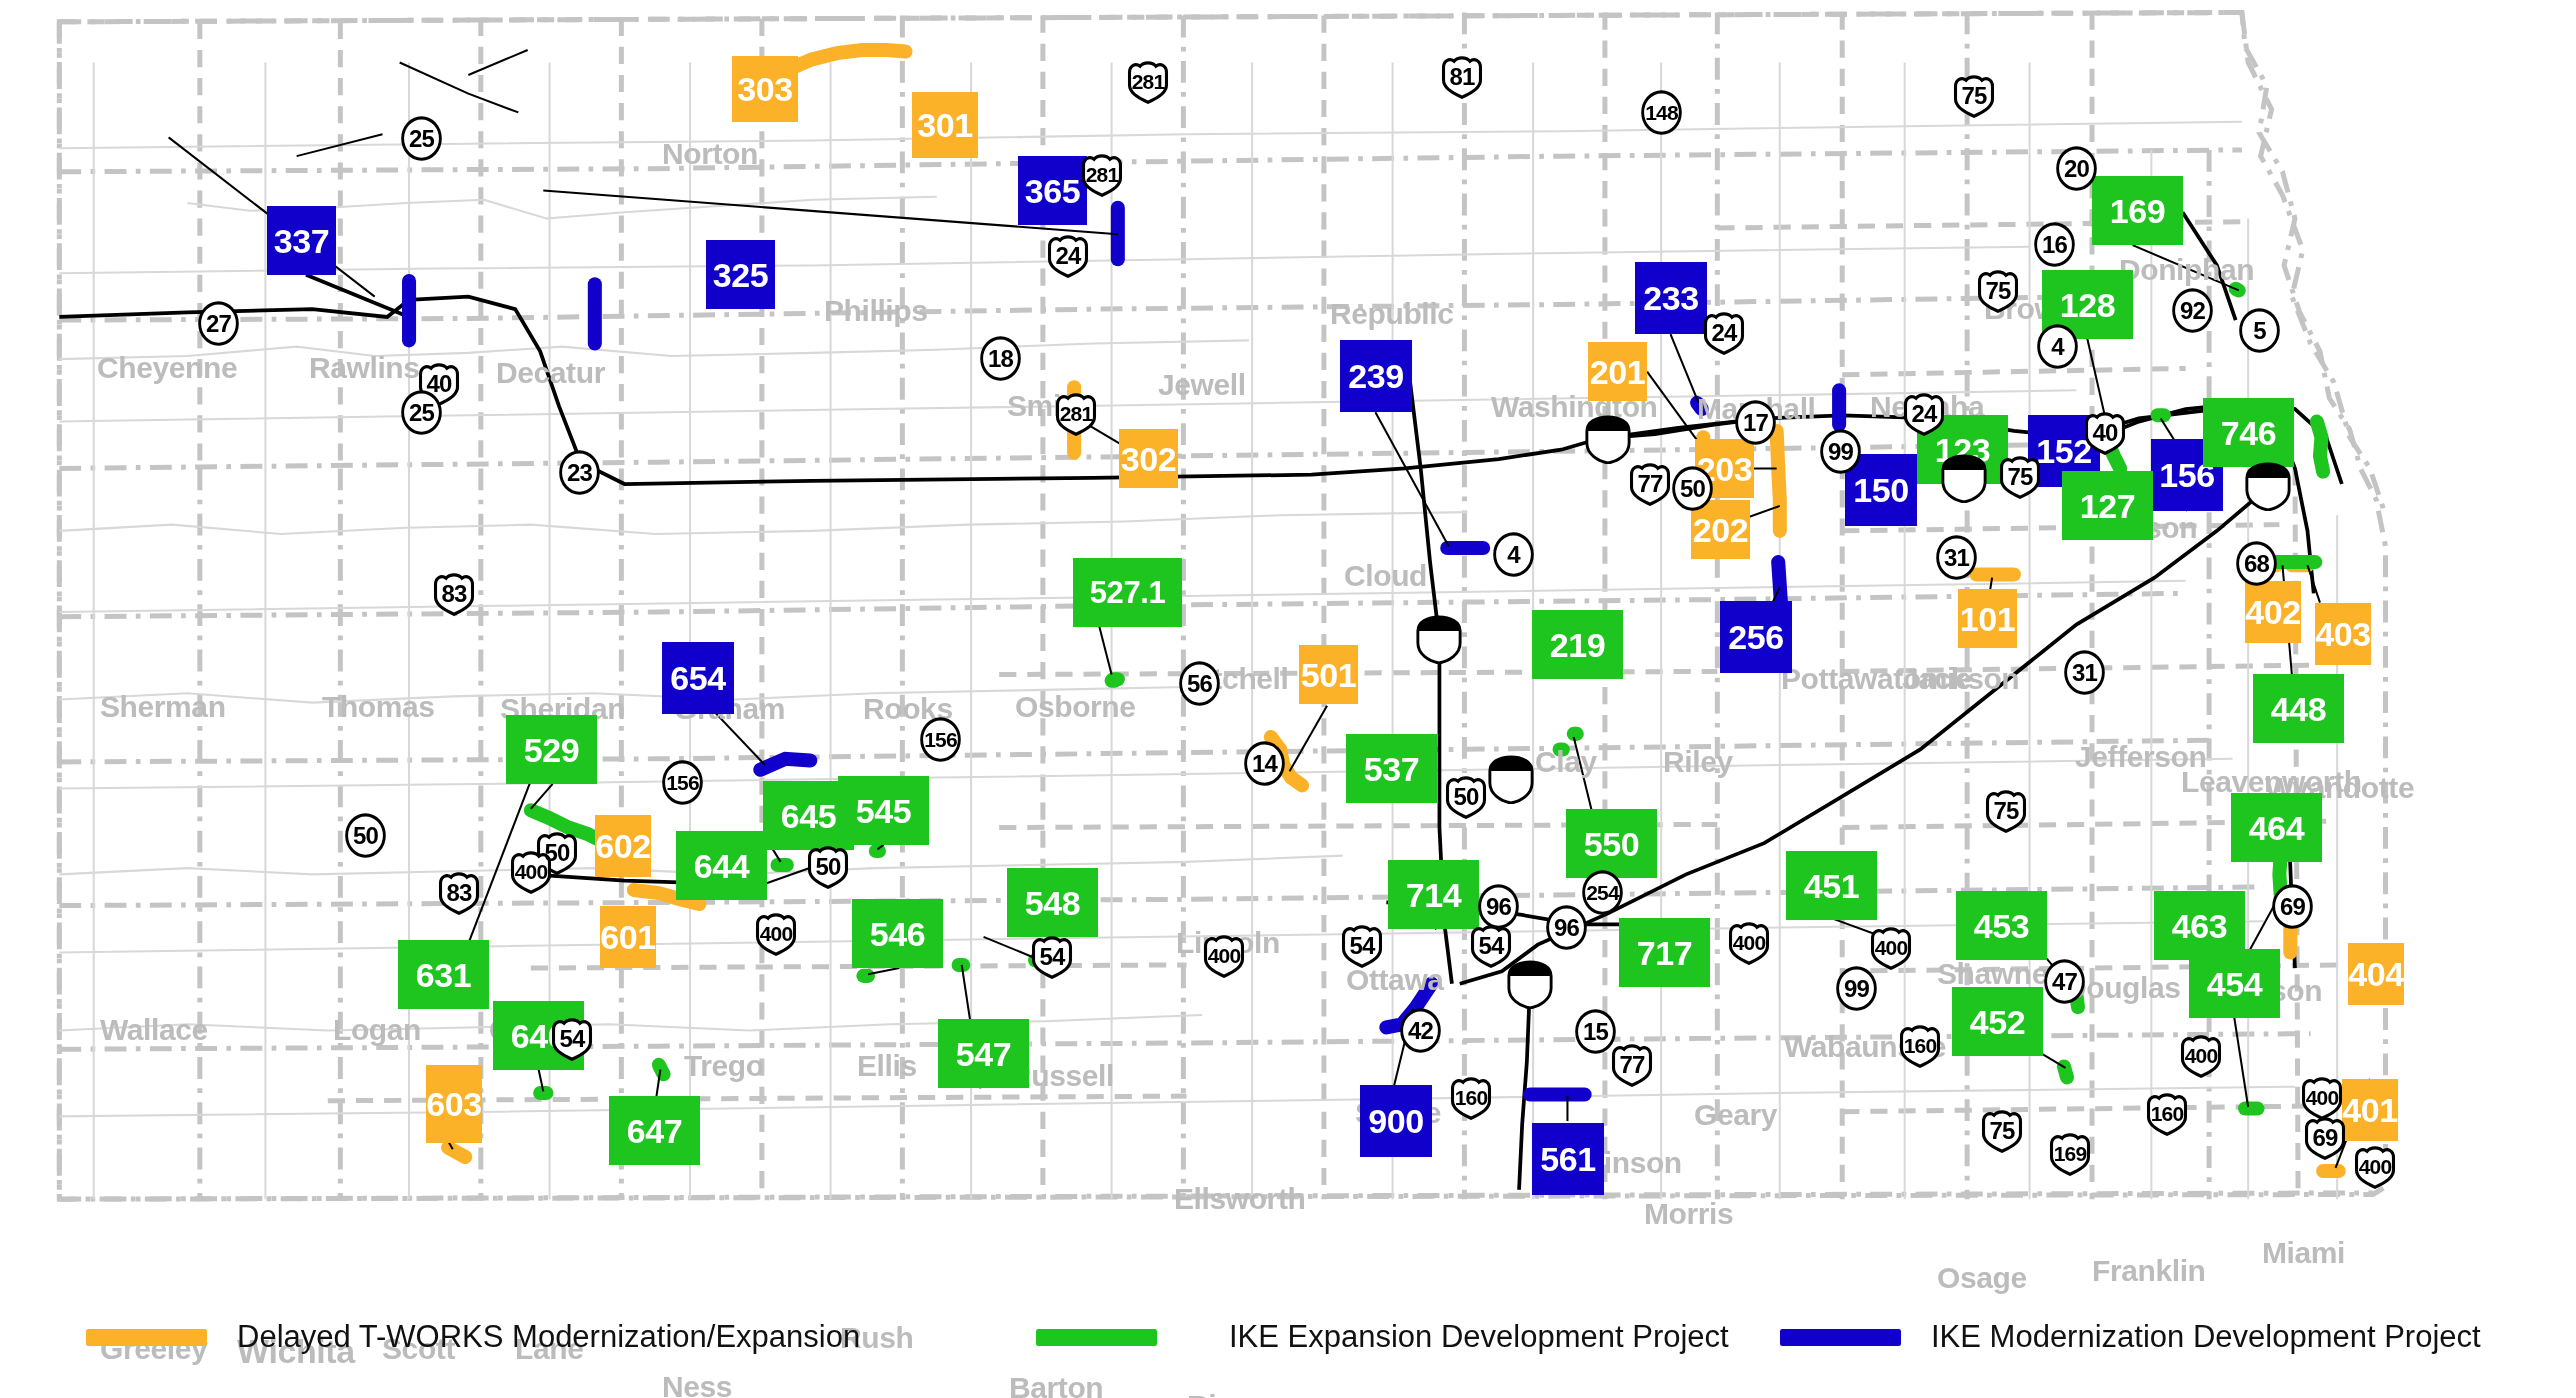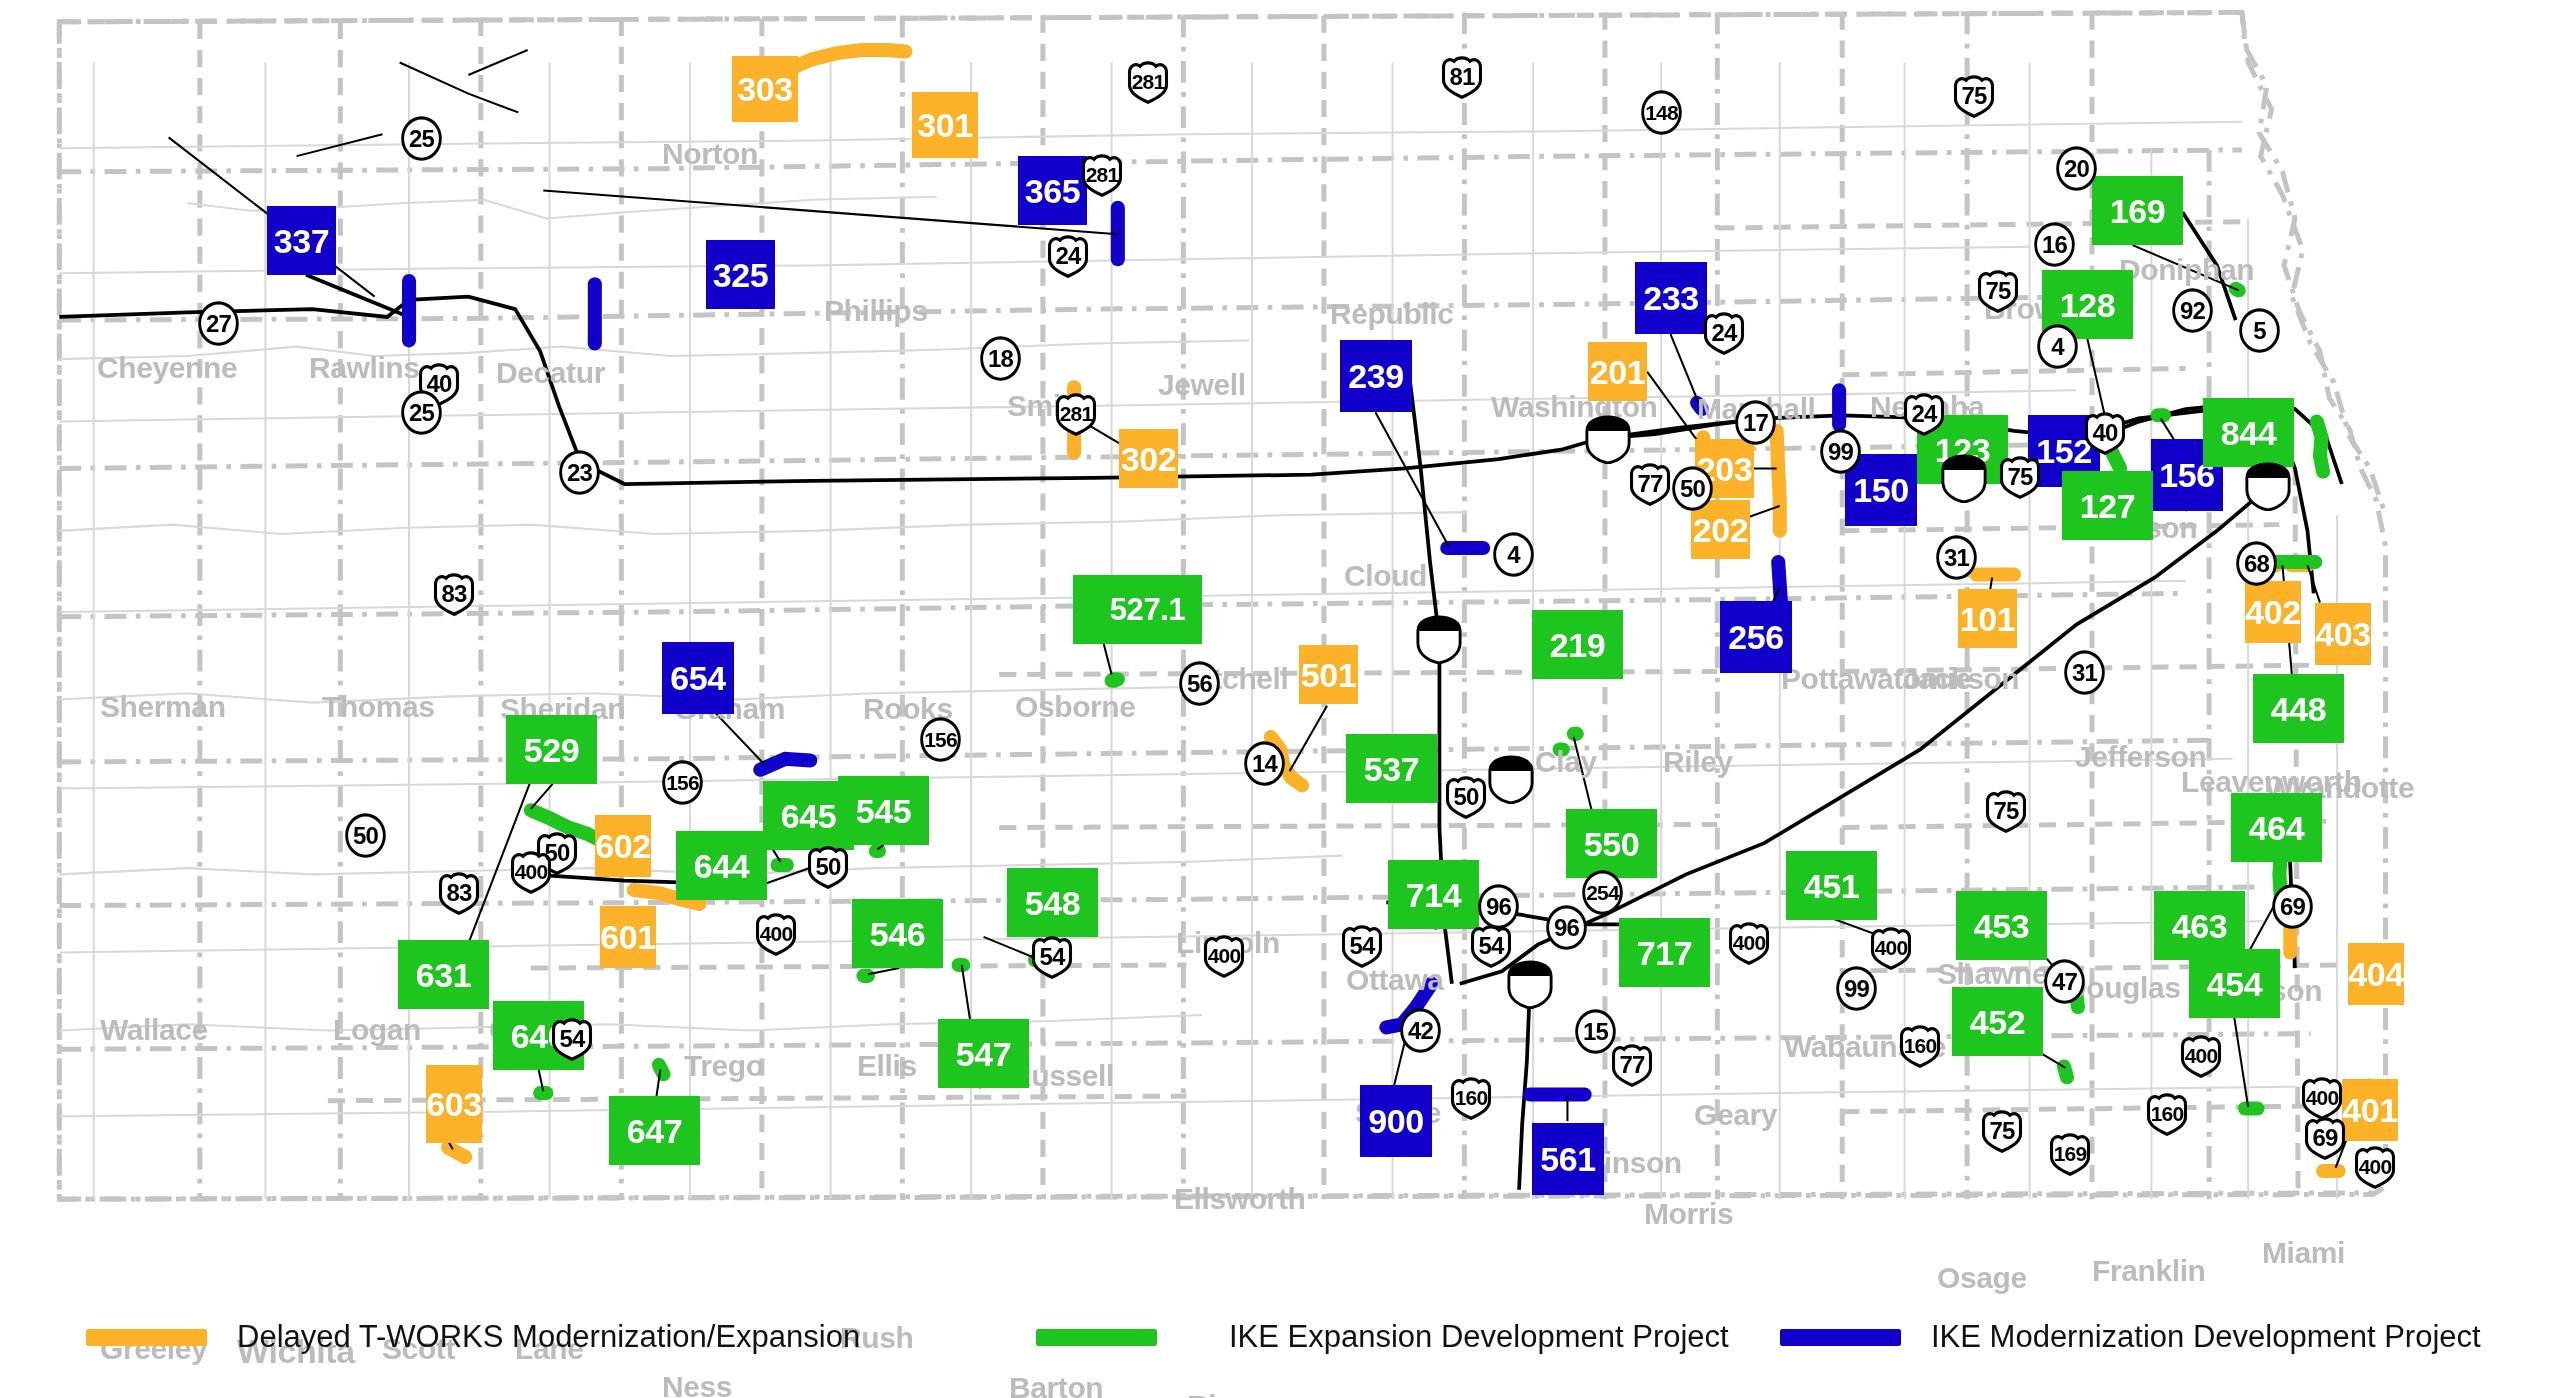--- a/index.html
+++ b/index.html
@@ -814,30 +814,30 @@
       <div class="pbox blue" style="left: 1018px; top: 156px; width: 69px; height: 69px; font-size: 34px;">365</div>
       <div class="pbox blue" style="left: 706px; top: 240px; width: 69px; height: 69px; font-size: 34px;">325</div>
       <div class="pbox green" style="left: 2092px; top: 176px; width: 91px; height: 69px; font-size: 34px;">169</div>
       <div class="pbox green" style="left: 2042px; top: 270px; width: 91px; height: 69px; font-size: 34px;">128</div>
       <div class="pbox blue" style="left: 1635px; top: 262px; width: 72px; height: 72px; font-size: 34px;">233</div>
       <div class="pbox blue" style="left: 1340px; top: 340px; width: 72px; height: 72px; font-size: 34px;">239</div>
       <div class="pbox orange" style="left: 1588px; top: 342px; width: 59px; height: 59px; font-size: 34px;">201</div>
       <div class="pbox green" style="left: 1917px; top: 415px; width: 91px; height: 69px; font-size: 34px;">123</div>
       <div class="pbox blue" style="left: 2028px; top: 415px; width: 72px; height: 72px; font-size: 34px;">152</div>
       <div class="pbox blue" style="left: 2151px; top: 439px; width: 72px; height: 72px; font-size: 34px;">156</div>
-      <div class="pbox green" style="left: 2203px; top: 398px; width: 91px; height: 69px; font-size: 34px;">844</div>
+      <div class="pbox green" style="left: 2203px; top: 398px; width: 91px; height: 69px; font-size: 34px;">746</div>
       <div class="pbox blue" style="left: 1845px; top: 454px; width: 72px; height: 72px; font-size: 34px;">150</div>
       <div class="pbox green" style="left: 2062px; top: 471px; width: 91px; height: 69px; font-size: 34px;">127</div>
       <div class="pbox orange" style="left: 1695px; top: 439px; width: 59px; height: 59px; font-size: 34px;">203</div>
       <div class="pbox orange" style="left: 1691px; top: 500px; width: 59px; height: 59px; font-size: 34px;">202</div>
       <div class="pbox orange" style="left: 1119px; top: 429px; width: 59px; height: 59px; font-size: 34px;">302</div>
       <div class="pbox orange" style="left: 2245px; top: 581px; width: 56px; height: 62px; font-size: 34px;">402</div>
       <div class="pbox orange" style="left: 2315px; top: 603px; width: 56px; height: 62px; font-size: 34px;">403</div>
       <div class="pbox blue" style="left: 1720px; top: 601px; width: 72px; height: 72px; font-size: 34px;">256</div>
-      <div class="pbox green" style="left: 1073px; top: 575px; width: 109px; height: 69px; font-size: 31px; padding-left: 20px;">527.1</div>
+      <div class="pbox green" style="left: 1073px; top: 558px; width: 109px; height: 69px; font-size: 31px;">527.1</div>
       <div class="pbox green" style="left: 1532px; top: 610px; width: 91px; height: 69px; font-size: 34px;">219</div>
       <div class="pbox green" style="left: 2253px; top: 674px; width: 91px; height: 69px; font-size: 34px;">448</div>
       <div class="pbox blue" style="left: 662px; top: 642px; width: 72px; height: 72px; font-size: 34px;">654</div>
       <div class="pbox orange" style="left: 1299px; top: 645px; width: 59px; height: 59px; font-size: 34px;">501</div>
       <div class="pbox green" style="left: 506px; top: 715px; width: 91px; height: 69px; font-size: 34px;">529</div>
       <div class="pbox green" style="left: 1346px; top: 734px; width: 91px; height: 69px; font-size: 34px;">537</div>
       <div class="pbox green" style="left: 763px; top: 781px; width: 91px; height: 69px; font-size: 34px;">645</div>
       <div class="pbox green" style="left: 838px; top: 776px; width: 91px; height: 69px; font-size: 34px;">545</div>
       <div class="pbox green" style="left: 2231px; top: 793px; width: 91px; height: 69px; font-size: 34px;">464</div>
       <div class="pbox green" style="left: 1566px; top: 809px; width: 91px; height: 69px; font-size: 34px;">550</div>

